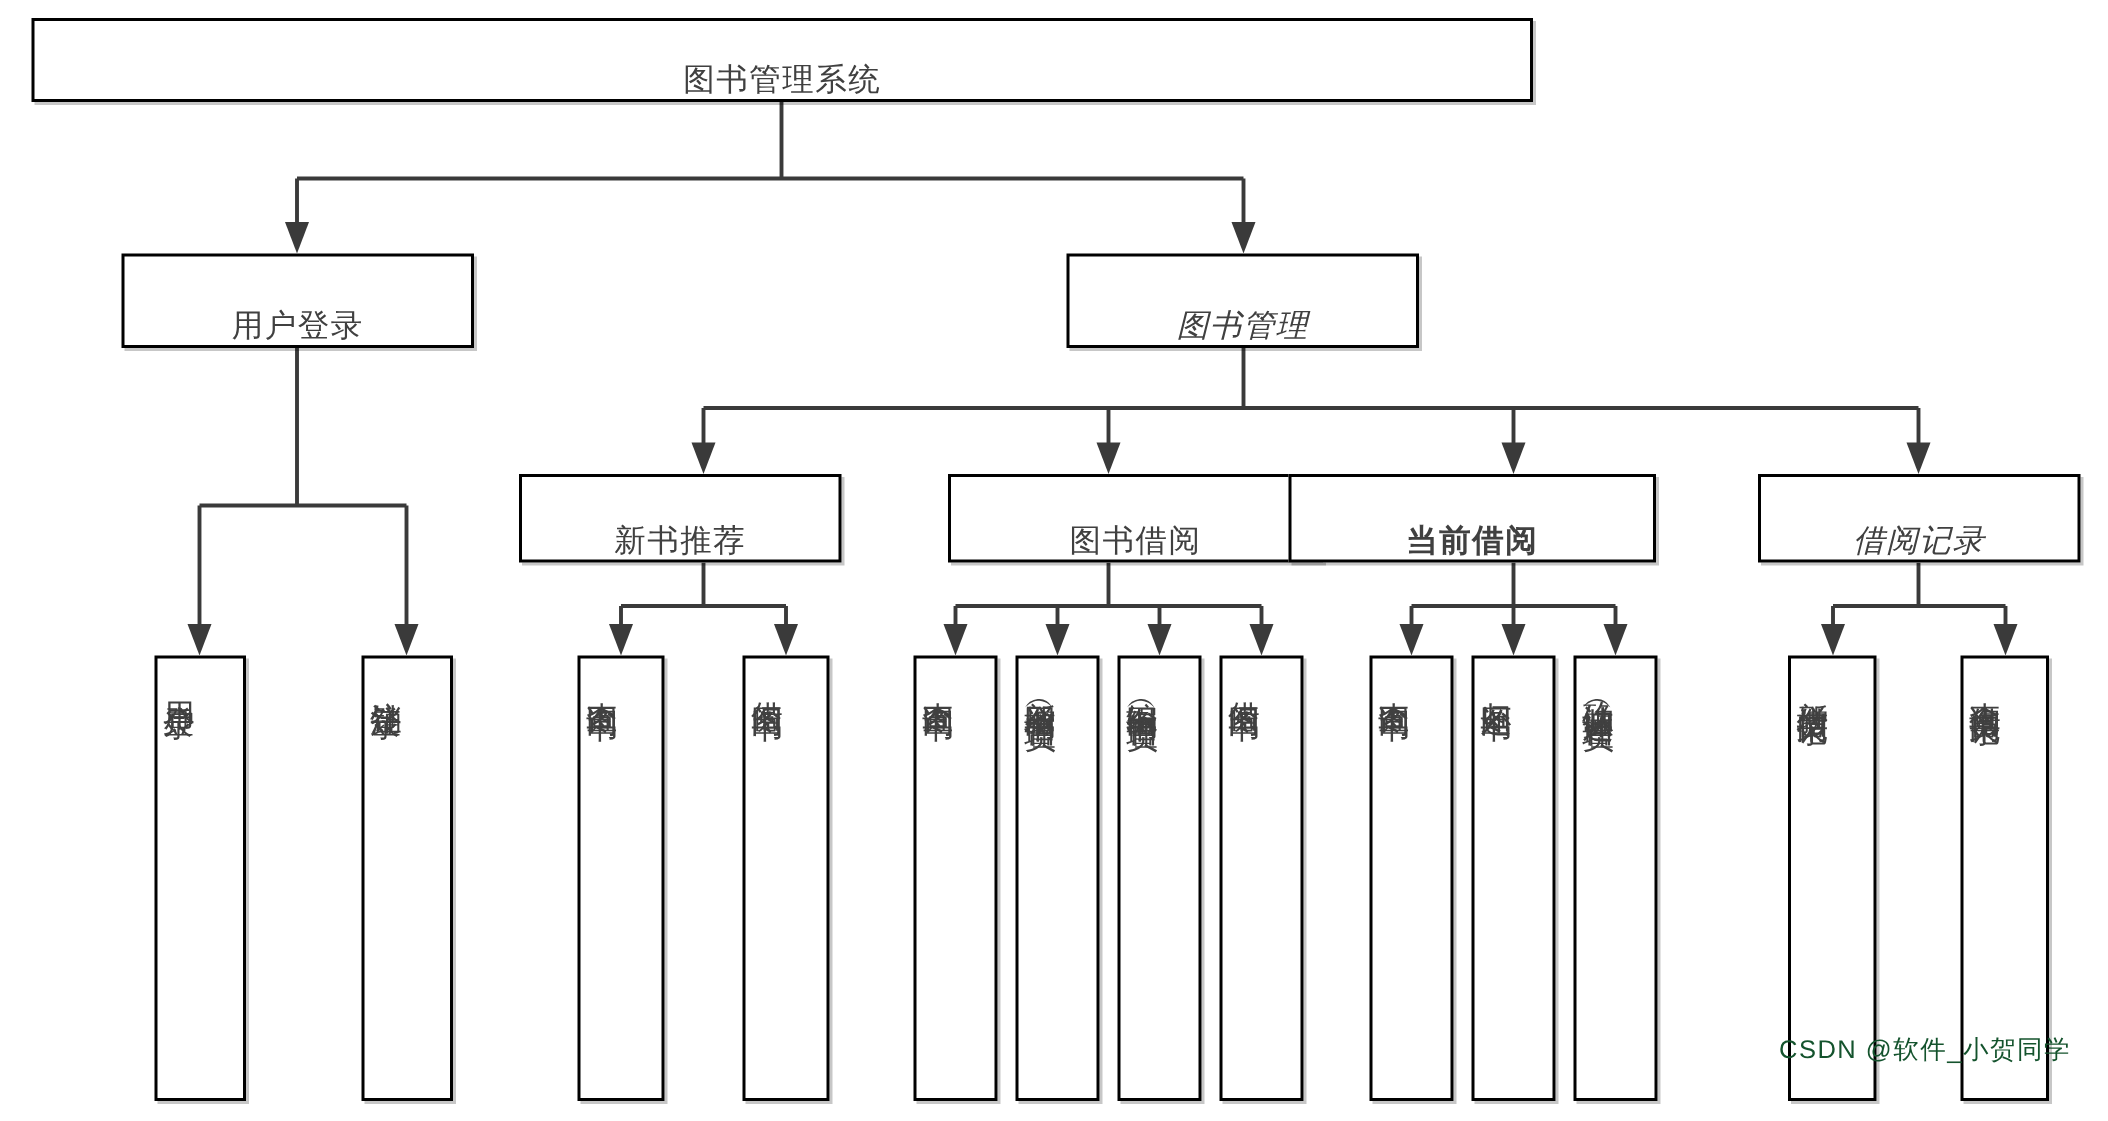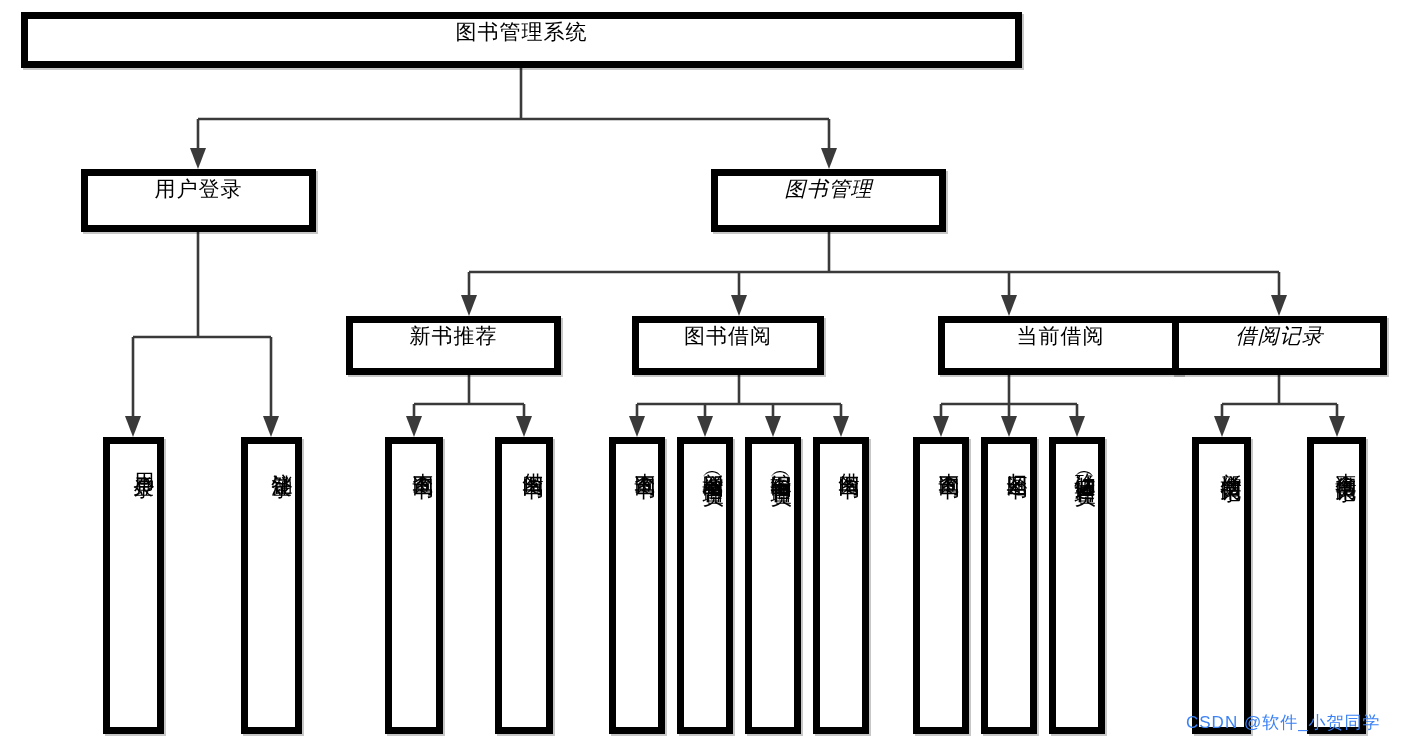--- a/index.html
+++ b/index.html
@@ -8,26 +8,26 @@
     background:#ffffff;
     font-family:"Liberation Sans","DejaVu Sans",sans-serif;
     overflow:hidden;
     position:relative;
   }
   #diagram{position:absolute;left:0;top:0;width:1405px;height:747px;}
 
   .node{
     position:absolute;
     box-sizing:border-box;
-    border:7px solid #000000;
+    border:2px solid #000000;
     background:#ffffff;
     display:flex;
-    align-items:flex-start;
+    align-items:flex-end;
     justify-content:center;
-    color:#000000;
+    color:#404040;
     box-shadow:2px 2px 0 rgba(0,0,0,0.22);
   }
   .node.horiz{
     font-size:21px;
     letter-spacing:1px;
     line-height:1.2;
   }
   .node.vert{
     writing-mode:vertical-rl;
     text-orientation:upright;
@@ -51,23 +51,23 @@
   }
   svg.links line, svg.links path{
     stroke:#3a3a3a;
     stroke-width:2.6;
     fill:none;
   }
   svg.links polygon{fill:#3a3a3a;}
 
   #watermark{
     position:absolute;
-    left:1186px;top:711px;
+    left:1186px;top:688px;
     font-size:17px;
-    color:#3b82f6;
+    color:#14532d;
     letter-spacing:1px;
     white-space:nowrap;
     user-select:none;
   }
 </style>
 </head>
 <body>
 
 <div id="diagram">
 
@@ -143,24 +143,24 @@
   <div class="node horiz" style="left:81px;top:169px;width:235px;height:63px;">
     <span>用户登录</span>
   </div>
   <div class="node horiz" style="left:711px;top:169px;width:235px;height:63px;font-style:italic;">
     <span>图书管理</span>
   </div>
 
   <div class="node horiz" style="left:346px;top:316px;width:215px;height:59px;">
     <span>新书推荐</span>
   </div>
-  <div class="node horiz" style="left:632px;top:316px;width:192px;height:59px;">
+  <div class="node horiz" style="left:632px;top:316px;width:250px;height:59px;">
     <span>图书借阅</span>
   </div>
-  <div class="node horiz" style="left:938px;top:316px;width:245px;height:59px;">
+  <div class="node horiz" style="left:859px;top:316px;width:245px;height:59px;font-weight:bold;">
     <span>当前借阅</span>
   </div>
   <div class="node horiz" style="left:1172px;top:316px;width:215px;height:59px;font-style:italic;">
     <span>借阅记录</span>
   </div>
 
   <div class="node vert" style="left:103px;top:437px;width:61px;height:297px;">
     <span>用户登录</span>
   </div>
   <div class="node vert" style="left:241px;top:437px;width:61px;height:297px;">

